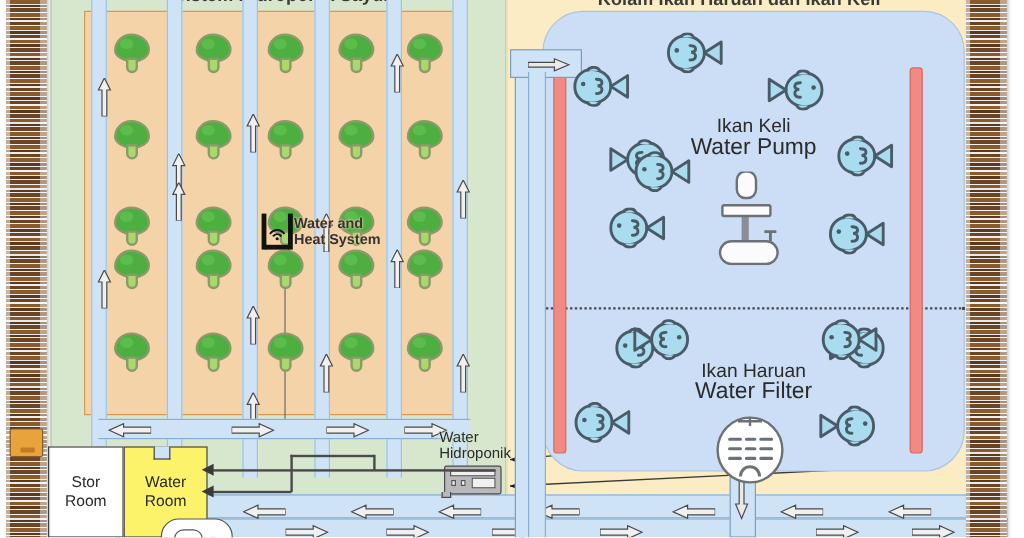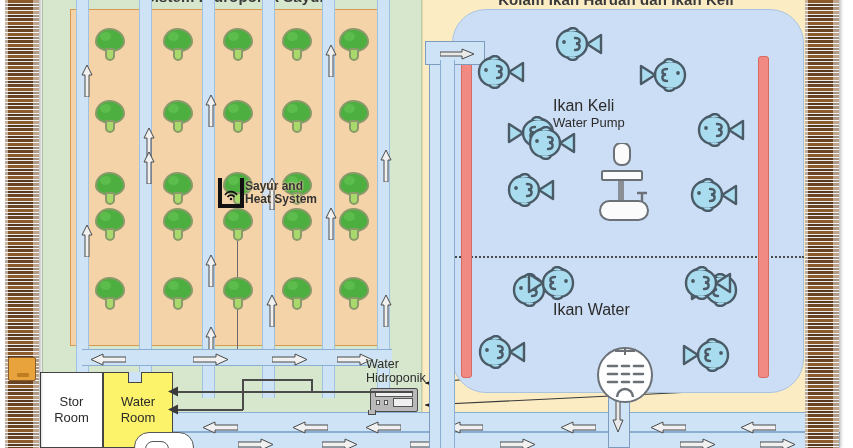--- a/index.html
+++ b/index.html
@@ -267,25 +267,25 @@
     border:1px solid #d76a61;
     border-radius:3px;
   }
   #aerator-left{ left:461px; }
   #aerator-right{ left:758px; }
 
   .fish{ position:absolute; width:52px; height:34px; }
   .fish svg{ display:block; }
 
   .pond-label{
-    position:absolute; color:#2b2b2b;
+    position:absolute; text-align:center; color:#2b2b2b;
     white-space:nowrap;
   }
   .pond-label .big{ font-size:16px; line-height:19px; }
-  .pond-label .small{ font-size:13px; line-height:16px; }
+  .pond-label .small{ font-size:19px; line-height:16px; }
 
   
   #pump{ position:absolute; left:592px; top:143px; width:66px; height:78px; }
   
   #filter{ position:absolute; left:595px; top:345px; width:60px; height:60px; }
 
   
   #inlet{
     position:absolute; left:425px; top:41px;
     width:60px; height:24px;
@@ -537,21 +537,21 @@
     <div class="wh-icon">
       <div class="post l"></div>
         <div class="post r"></div>
         <div class="base"></div>
       <svg class="wave" viewBox="0 0 14 14">
         <path d="M1 8 A7 7 0 0 1 13 8" fill="none" stroke="#111" stroke-width="1.6"></path>
         <path d="M3.5 10 A4.2 4.2 0 0 1 10.5 10" fill="none" stroke="#111" stroke-width="1.6"></path>
         <circle cx="7" cy="12" r="1.3" fill="#111"></circle>
       </svg>
     </div>
-    <div id="wh-label">Sayur and
+    <div id="wh-label">Water and
 Heat System</div>
   </div>
 
   <div class="chan-h" style="left:82px; top:349px; width:310px; height:17px;"></div>
   <div class="chan-h" style="left:173px; top:412px; width:230px; height:20px;"></div>
 
   <div id="chan-bottom1"></div>
   <div id="chan-bottom2"></div>
 
   <div id="hArrows">
@@ -837,21 +837,22 @@
           <path d="M22 11 C28 11 28 16 23 16.5 C28 17 28 23 22 23" fill="none" stroke="#4a5a66" stroke-width="2.4" stroke-linecap="round"></path>
         </svg>
       </div>
     </div>
 
   <div class="pond-label" style="left:553px; top:96px; width:150px;">
     <div class="big">Ikan Keli</div>
     <div class="small">Water Pump</div>
   </div>
   <div class="pond-label" style="left:553px; top:300px; width:150px;">
-    <div class="big">Ikan Water</div>
+    <div class="big">Ikan Haruan</div>
+    <div class="small">Water Filter</div>
   </div>
 
   <div id="pump">
     <svg viewBox="0 0 66 78" width="66" height="78">
       <rect x="26" y="32" width="6" height="34" fill="#8a8f96"></rect>
       <rect x="22" y="0" width="16" height="22" rx="7" fill="#fbfbfb" stroke="#6b7177" stroke-width="2"></rect>
       <rect x="10" y="28" width="40" height="9" rx="1.5" fill="#fbfbfb" stroke="#6b7177" stroke-width="2"></rect>
       <rect x="8" y="58" width="48" height="19" rx="9.5" fill="#fbfbfb" stroke="#6b7177" stroke-width="2"></rect>
       <path d="M45 50 h10 M50 50 v8" stroke="#6b7177" stroke-width="2.4" fill="none"></path>
     </svg>

